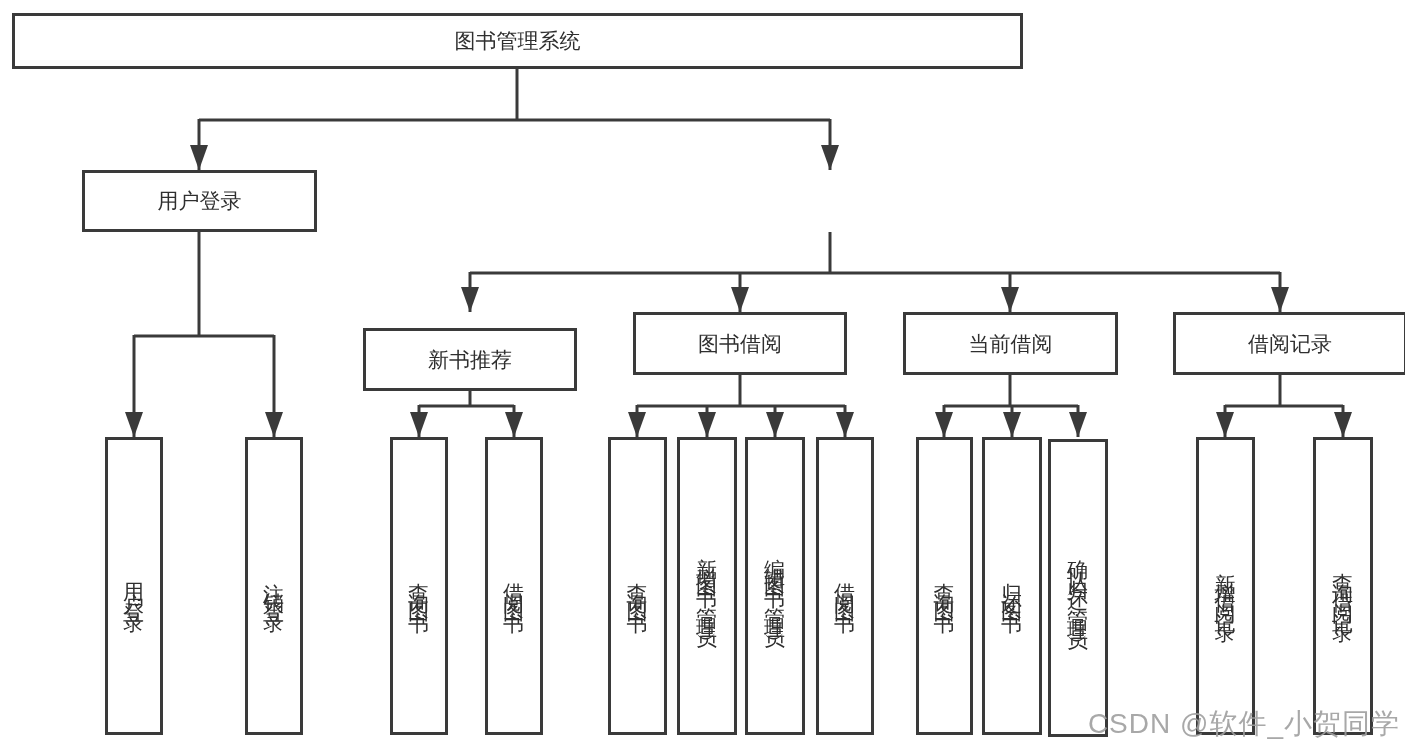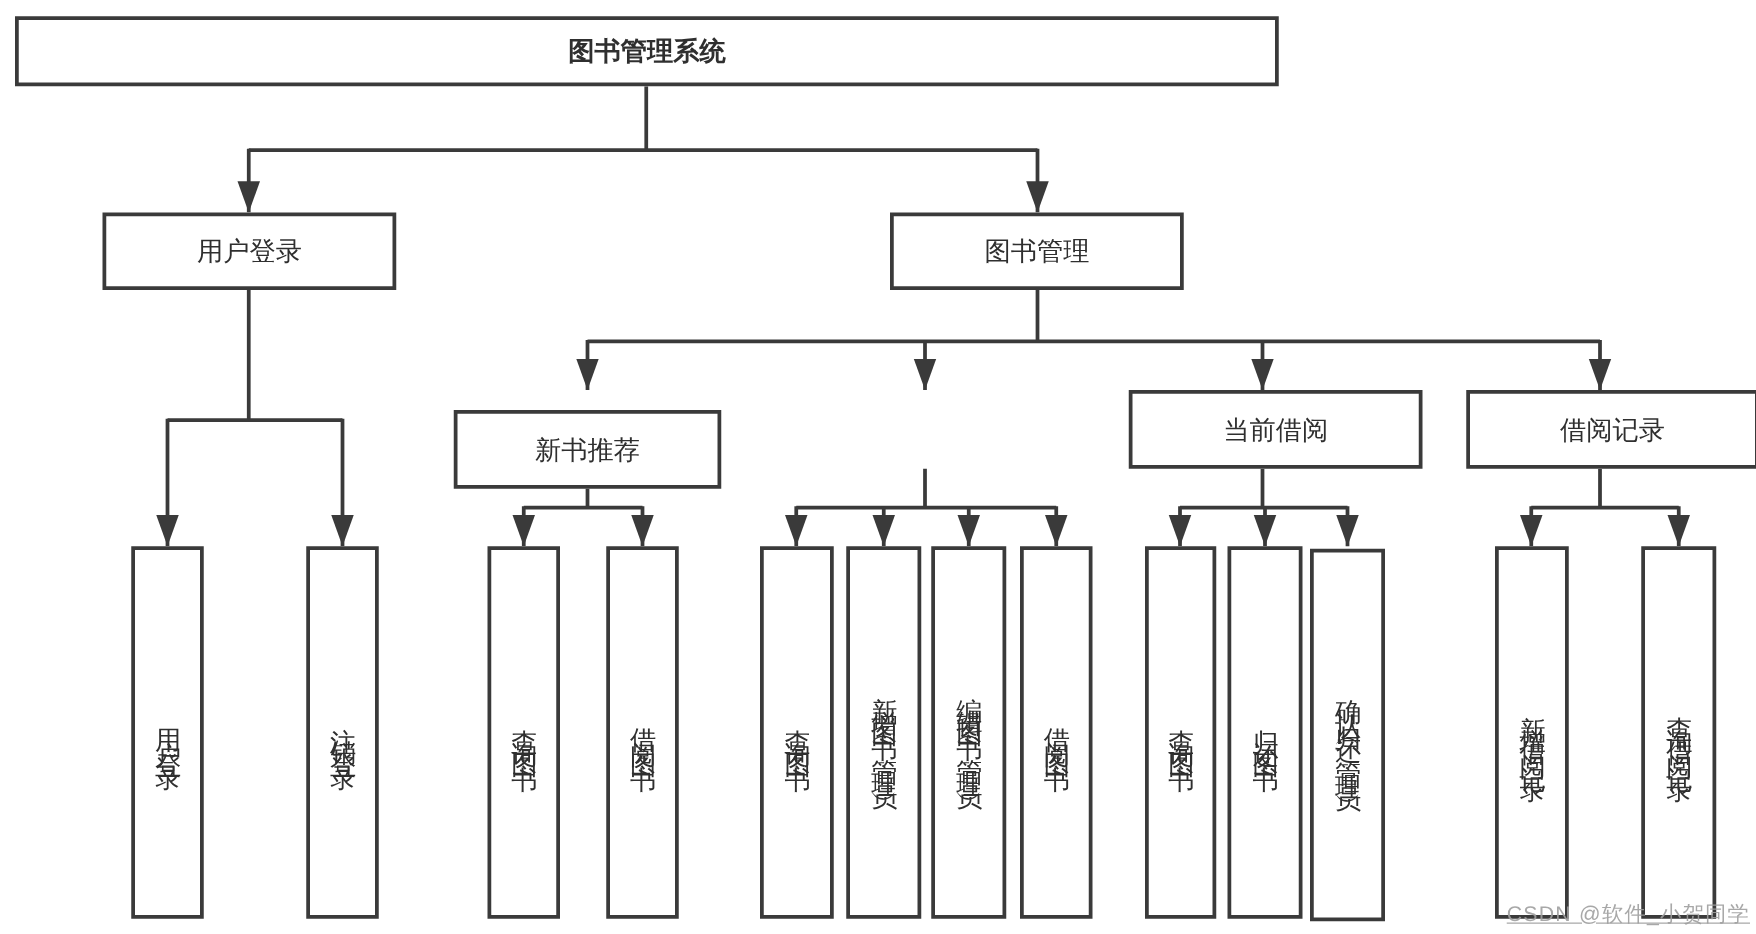--- a/index.html
+++ b/index.html
@@ -34,25 +34,24 @@
     writing-mode: vertical-rl;
     text-orientation: mixed;
     letter-spacing: 10px;
     line-height: 1.1;
     white-space: normal;
   }
   .watermark {
     position: absolute;
     right: 5px;
     bottom: 4px;
-    font-size: 17px;
+    font-size: 28px;
     color: rgba(158, 158, 158, 0.9);
     letter-spacing: 1px;
     z-index: 5;
-    text-decoration: underline;
   }
 </style>
 </head>
 <body>
 
 <div class="canvas">
 
   <svg class="lines" viewBox="0 0 1405 747" xmlns="http://www.w3.org/2000/svg">
     <defs>
       <marker id="arrow" markerUnits="userSpaceOnUse" markerWidth="26" markerHeight="20" refX="25" refY="10" orient="auto">
@@ -96,27 +95,27 @@
       <path d="M1012,405 V437" marker-end="url(#arrow)"></path>
       <path d="M1078,405 V437" marker-end="url(#arrow)"></path>
 
       <path d="M1280,375 V406"></path>
       <path d="M1225,406 H1343"></path>
       <path d="M1225,405 V437" marker-end="url(#arrow)"></path>
       <path d="M1343,405 V437" marker-end="url(#arrow)"></path>
     </g>
   </svg>
 
-  <div class="box" style="left:12px; top:13px; width:1011px; height:56px;font-weight:bold;">图书管理系统</div>
+  <div class="box" style="left:12px; top:13px; width:1011px; height:56px;">图书管理系统</div>
 
   <div class="box" style="left:82px; top:170px; width:235px; height:62px;">用户登录</div>
-  <div class="box" style="left:712px; top:170px; width:235px; height:62px;">图书管理</div>
 
   <div class="box" style="left:363px; top:328px; width:214px; height:63px;">新书推荐</div>
-  <div class="box" style="left:903px; top:312px; width:235px; height:63px;">当前借阅</div>
+  <div class="box" style="left:633px; top:312px; width:214px; height:63px;">图书借阅</div>
+  <div class="box" style="left:903px; top:312px; width:215px; height:63px;">当前借阅</div>
   <div class="box" style="left:1173px; top:312px; width:234px; height:63px;">借阅记录</div>
 
   <div class="box vbox" style="left:105px; top:437px; width:58px; height:298px;">用户登录</div>
   <div class="box vbox" style="left:245px; top:437px; width:58px; height:298px;">注销登录</div>
 
   <div class="box vbox" style="left:390px; top:437px; width:58px; height:298px;">查询图书</div>
   <div class="box vbox" style="left:485px; top:437px; width:58px; height:298px;">借阅图书</div>
 
   <div class="box vbox" style="left:608px; top:437px; width:59px; height:298px;">查询图书</div>
   <div class="box vbox" style="left:677px; top:437px; width:60px; height:298px;">新增图书（管理员）</div>

